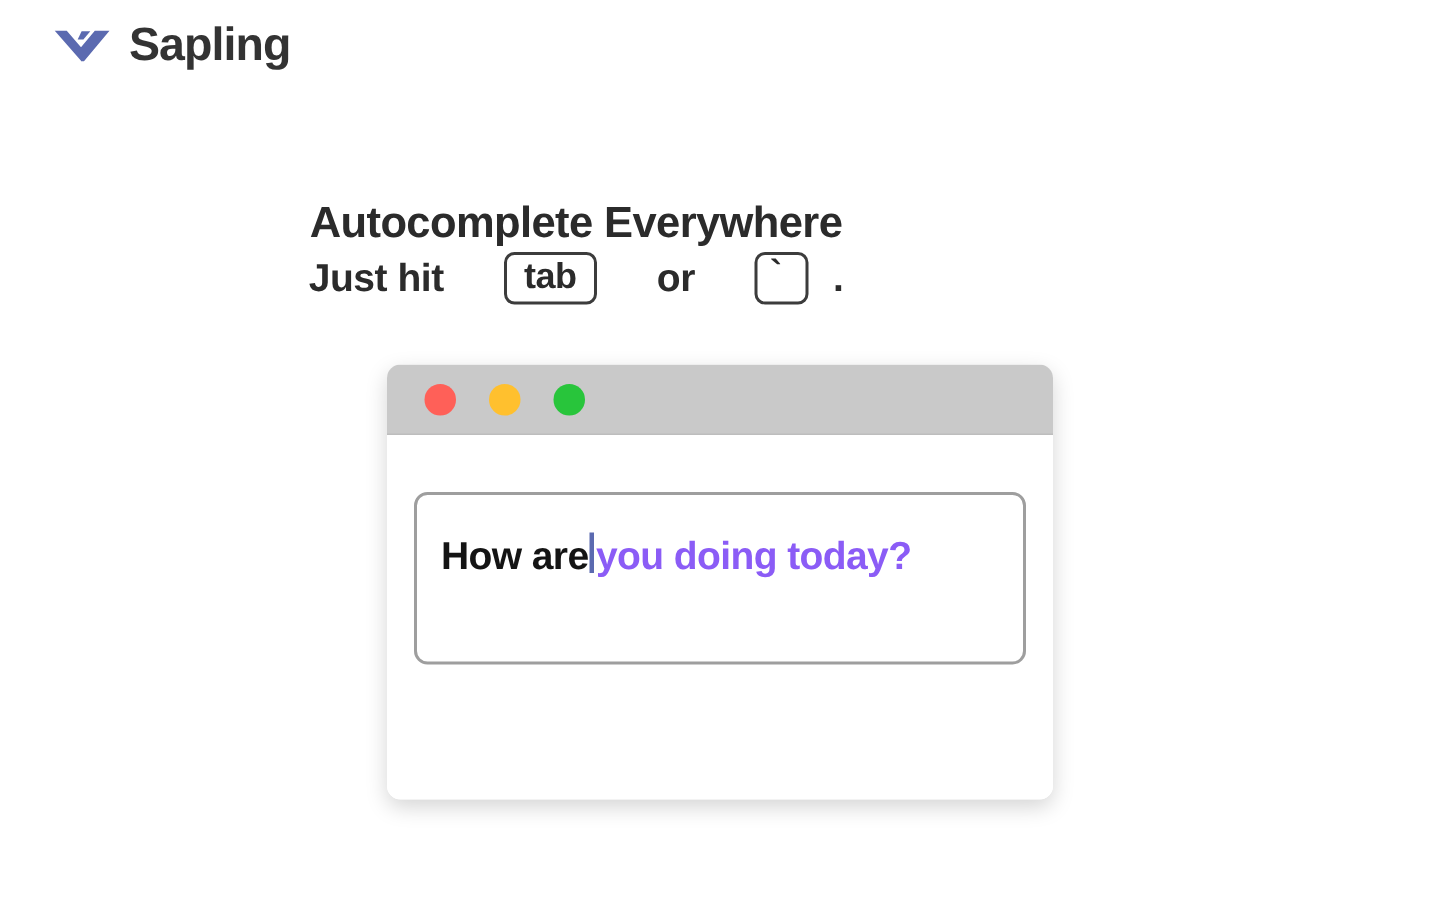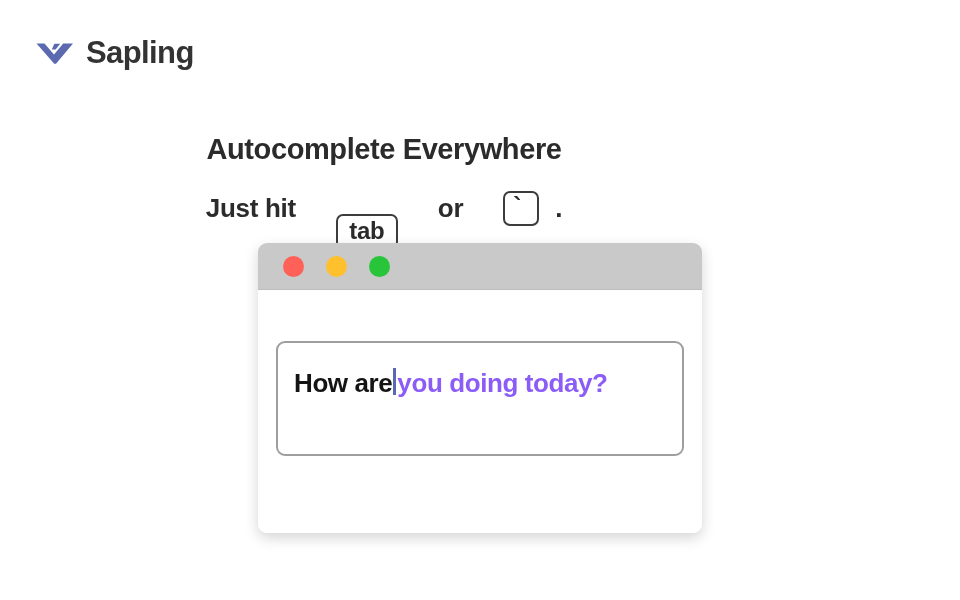--- a/index.html
+++ b/index.html
@@ -24,21 +24,21 @@
     background: #ffffff;
     border-radius: 14px;
     overflow: hidden;
     box-sizing: border-box;
   }
 
   
   .brand {
     position: absolute;
     left: 33px;
-    top: 30px;
+    top: 7px;
     display: flex;
     align-items: center;
     gap: 9px;
   }
   .brand-mark {
     width: 44px;
     height: 44px;
     display: block;
     flex: 0 0 auto;
   }
@@ -93,21 +93,20 @@
     color: #2b2b2b;
     font-weight: bold;
     font-size: 24px;
     line-height: 1;
     vertical-align: middle;
   }
   .keycap-tab {
     min-width: 62px;
     height: 35px;
     padding: 0 9px 2px 9px;
-    margin-top: 46px;
   }
   .keycap-tick {
     width: 36px;
     height: 35px;
     padding: 0;
     position: relative;
   }
   .keycap-tick .tick-glyph {
     position: absolute;
     left: 8px;
@@ -148,21 +147,21 @@
   .window-body {
     height: 243px;
     background: #ffffff;
     position: relative;
   }
 
   
   .textbox {
     position: absolute;
     left: 18px;
-    top: 51px;
+    top: 38px;
     width: 408px;
     height: 115px;
     box-sizing: border-box;
     border: 2px solid #9e9e9e;
     border-radius: 9px;
     background: #ffffff;
     padding: 22px 16px 0 16px;
     overflow: hidden;
   }
   .textline {

